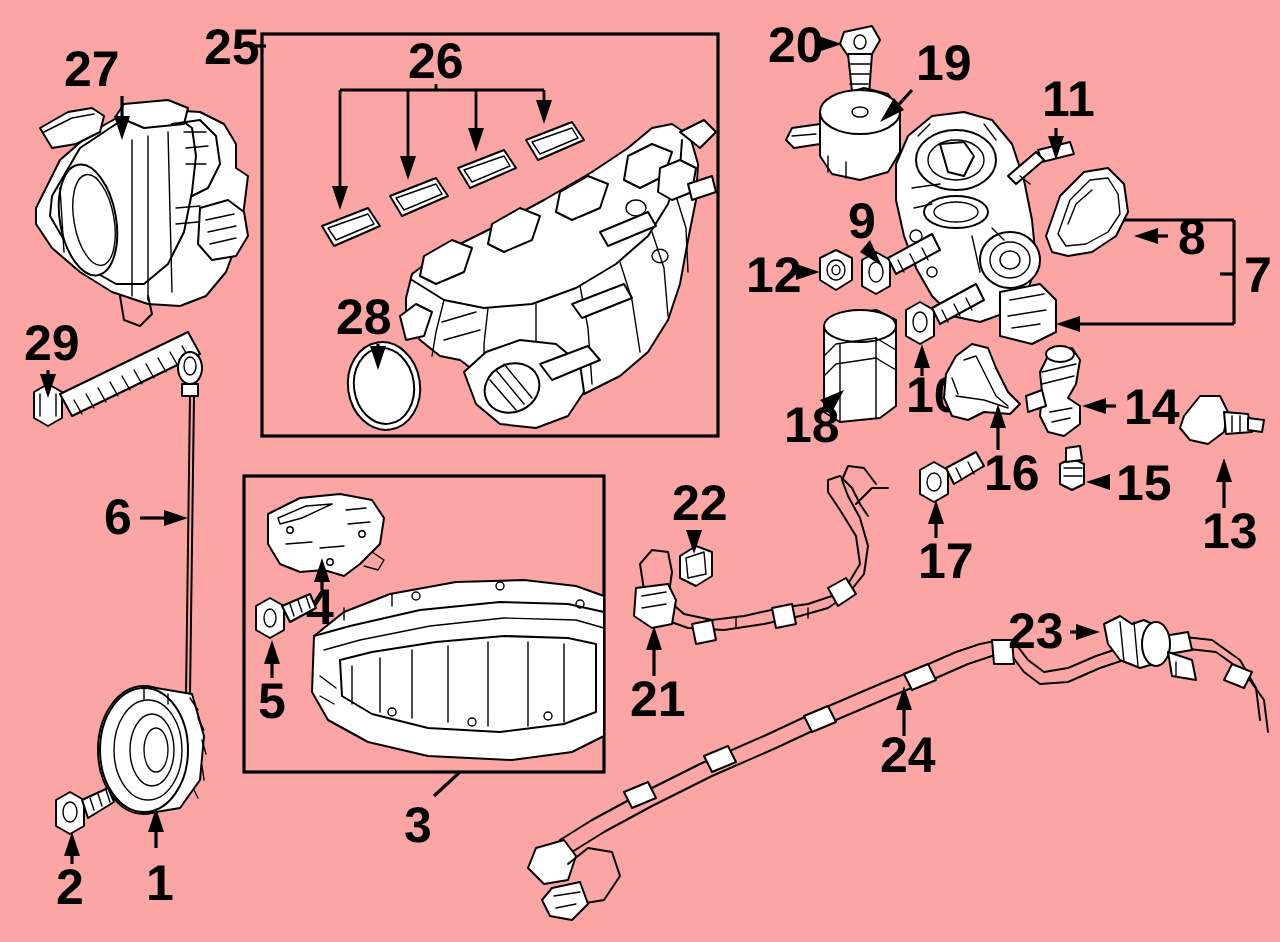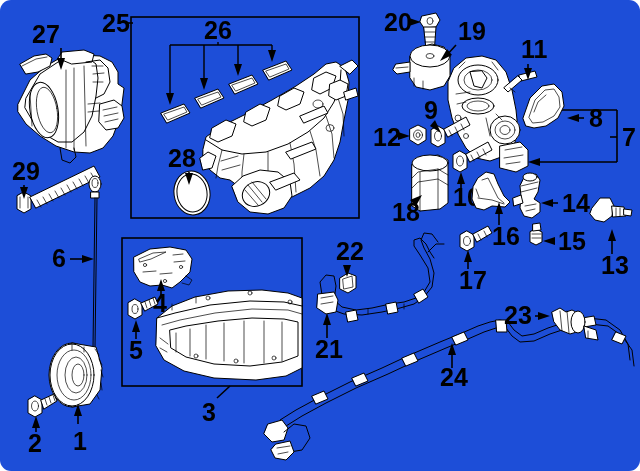--- a/index.html
+++ b/index.html
@@ -1,19 +1,19 @@
 <!DOCTYPE html>
 <html><head>
 <meta charset="utf-8">
 <title>Parts Diagram</title>
 <style>
   html,body{margin:0;padding:0;background:#ffffff;}
   body{width:640px;height:471px;overflow:hidden;
        font-family:"Liberation Sans", sans-serif;}
-  #diagram-root{position:relative;width:640px;height:471px;background:#1d4ed8;border-radius:11px;}
+  #diagram-root{position:relative;width:640px;height:471px;background:#fca5a5;}
   svg{display:block;}
   .callout-num{font-family:"Liberation Sans", sans-serif;font-weight:700;
                font-size:25px;fill:#000;}
   .part-line{fill:none;stroke:#000;stroke-width:1;stroke-linecap:round;stroke-linejoin:round;}
   .part-thin{fill:none;stroke:#000;stroke-width:0.7;stroke-linecap:round;stroke-linejoin:round;}
   .part-fill{fill:#fff;stroke:#000;stroke-width:1;stroke-linejoin:round;stroke-linecap:round;}
   .leader{fill:none;stroke:#000;stroke-width:1.6;stroke-linecap:butt;}
   .leader-thin{fill:none;stroke:#000;stroke-width:1.4;stroke-linecap:butt;}
   .boxframe{fill:none;stroke:#000;stroke-width:1.6;}
 </style>

